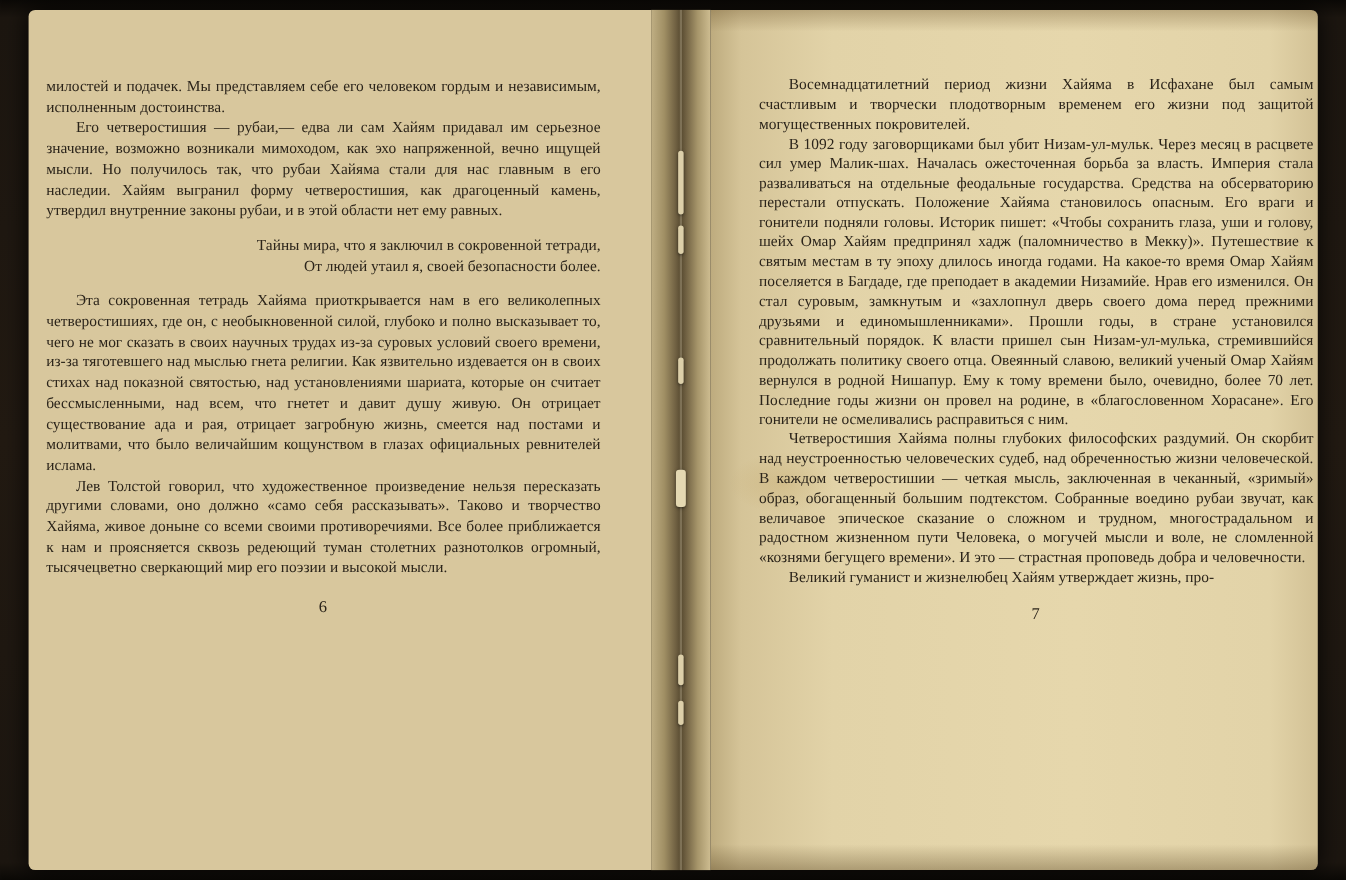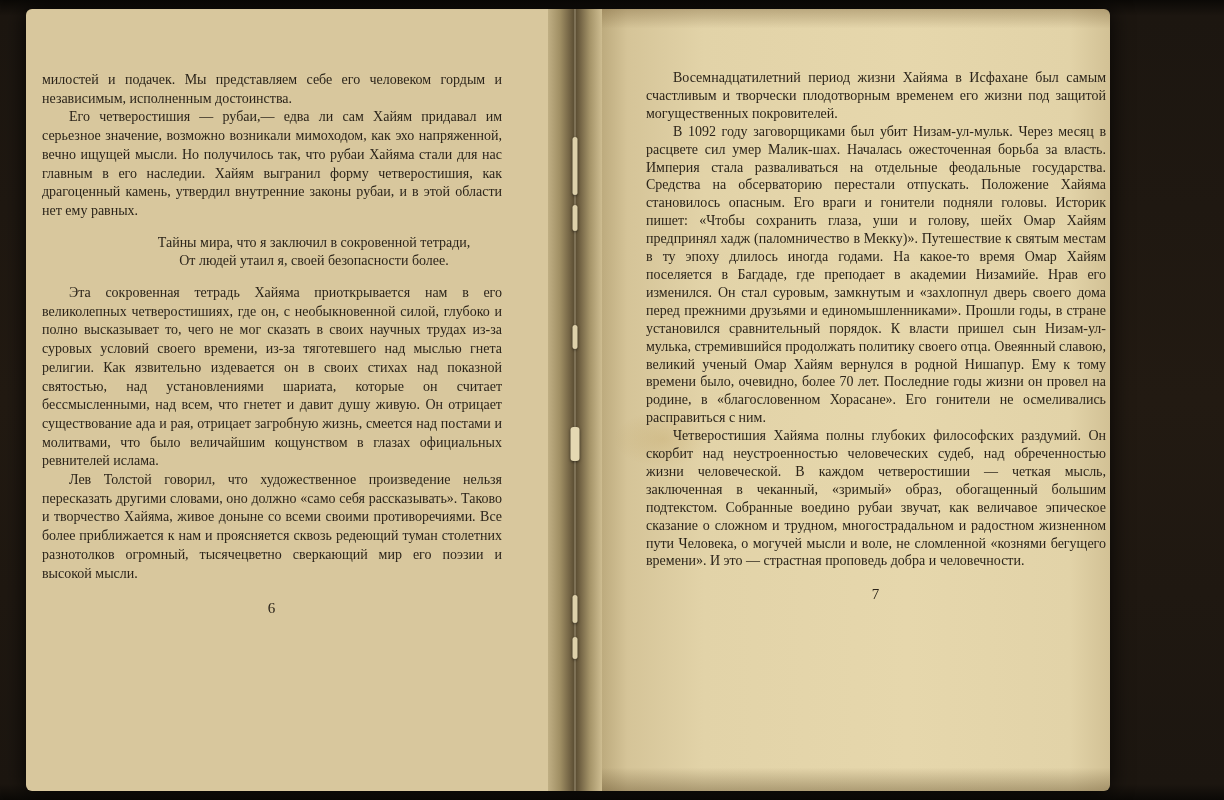--- a/index.html
+++ b/index.html
@@ -4,21 +4,21 @@
 <style>
   html,body{margin:0;padding:0;}
   body{
     width:1224px;height:800px;overflow:hidden;
     background:#120e09;
     font-family:"Liberation Serif","DejaVu Serif",serif;
   }
   .scene{position:relative;width:1224px;height:800px;
     background:linear-gradient(180deg,#0b0906 0%,#1c1610 2%,#221a12 50%,#1c1610 98%,#0b0906 100%);}
   .book{
-    position:absolute;left:26px;top:9px;width:1084px;height:782px;
+    position:absolute;left:26px;top:9px;width:1172px;height:782px;
     display:flex;border-radius:5px;
     box-shadow:0 0 22px rgba(0,0,0,.85);
   }
   .page{
     position:relative;box-sizing:border-box;flex:1;
     color:#2b241a;font-size:14px;text-align:justify;
   }
   .page-left{
     border-radius:6px 0 0 6px;
     line-height:18.7px;
@@ -56,21 +56,21 @@
   }
   .stitch.s1{top:128px;height:58px;}
   .stitch.s2{top:196px;height:26px;}
   .stitch.s3{top:316px;height:24px;}
   .stitch.s4{top:418px;height:34px;width:9px;background:#e4d8b2;}
   .stitch.s5{top:586px;height:28px;}
   .stitch.s6{top:628px;height:22px;}
   p.para{margin:0;text-indent:27px;}
   p.para.noindent{text-indent:0;}
   .verse{margin:13px 0 13px 84px;}
-  .verse p{margin:0;text-indent:0;text-align:center;}
+  .verse p{margin:0;text-indent:0;text-align:right;}
   .page-number{
     margin-top:16px;text-align:center;text-indent:0;
     font-size:15px;letter-spacing:1px;
   }
 </style>
 </head>
 <body>
 
 <div class="scene">
   <div class="book">
@@ -96,18 +96,19 @@
       <span class="stitch s3"></span>
       <span class="stitch s4"></span>
       <span class="stitch s5"></span>
       <span class="stitch s6"></span>
     </div>
 
     <div class="page page-right">
       <p class="para">Восемнадцатилетний период жизни Хайяма в Исфахане был самым счастливым и творчески плодотворным временем его жизни под защитой могущественных покровителей.</p>
       <p class="para">В 1092 году заговорщиками был убит Низам-ул-мульк. Через месяц в расцвете сил умер Малик-шах. Началась ожесточенная борьба за власть. Империя стала разваливаться на отдельные феодальные государства. Средства на обсерваторию перестали отпускать. Положение Хайяма становилось опасным. Его враги и гонители подняли головы. Историк пишет: «Чтобы сохранить глаза, уши и голову, шейх Омар Хайям предпринял хадж (паломничество в Мекку)». Путешествие к святым местам в ту эпоху длилось иногда годами. На какое-то время Омар Хайям поселяется в Багдаде, где преподает в академии Низамийе. Нрав его изменился. Он стал суровым, замкнутым и «захлопнул дверь своего дома перед прежними друзьями и единомышленниками». Прошли годы, в стране установился сравнительный порядок. К власти пришел сын Низам-ул-мулька, стремившийся продолжать политику своего отца. Овеянный славою, великий ученый Омар Хайям вернулся в родной Нишапур. Ему к тому времени было, очевидно, более 70 лет. Последние годы жизни он провел на родине, в «благословенном Хорасане». Его гонители не осмеливались расправиться с ним.</p>
       <p class="para">Четверостишия Хайяма полны глубоких философских раздумий. Он скорбит над неустроенностью человеческих судеб, над обреченностью жизни человеческой. В каждом четверостишии — четкая мысль, заключенная в чеканный, «зримый» образ, обогащенный большим подтекстом. Собранные воедино рубаи звучат, как величавое эпическое сказание о сложном и трудном, многострадальном и радостном жизненном пути Человека, о могучей мысли и воле, не сломленной «кознями бегущего времени». И это — страстная проповедь добра и человечности.</p>
+      <p class="para">Великий гуманист и жизнелюбец Хайям утверждает жизнь, про-</p>
 
       <div class="page-number">7</div>
     </div>
 
   </div>
 </div>
 
 </body></html>

